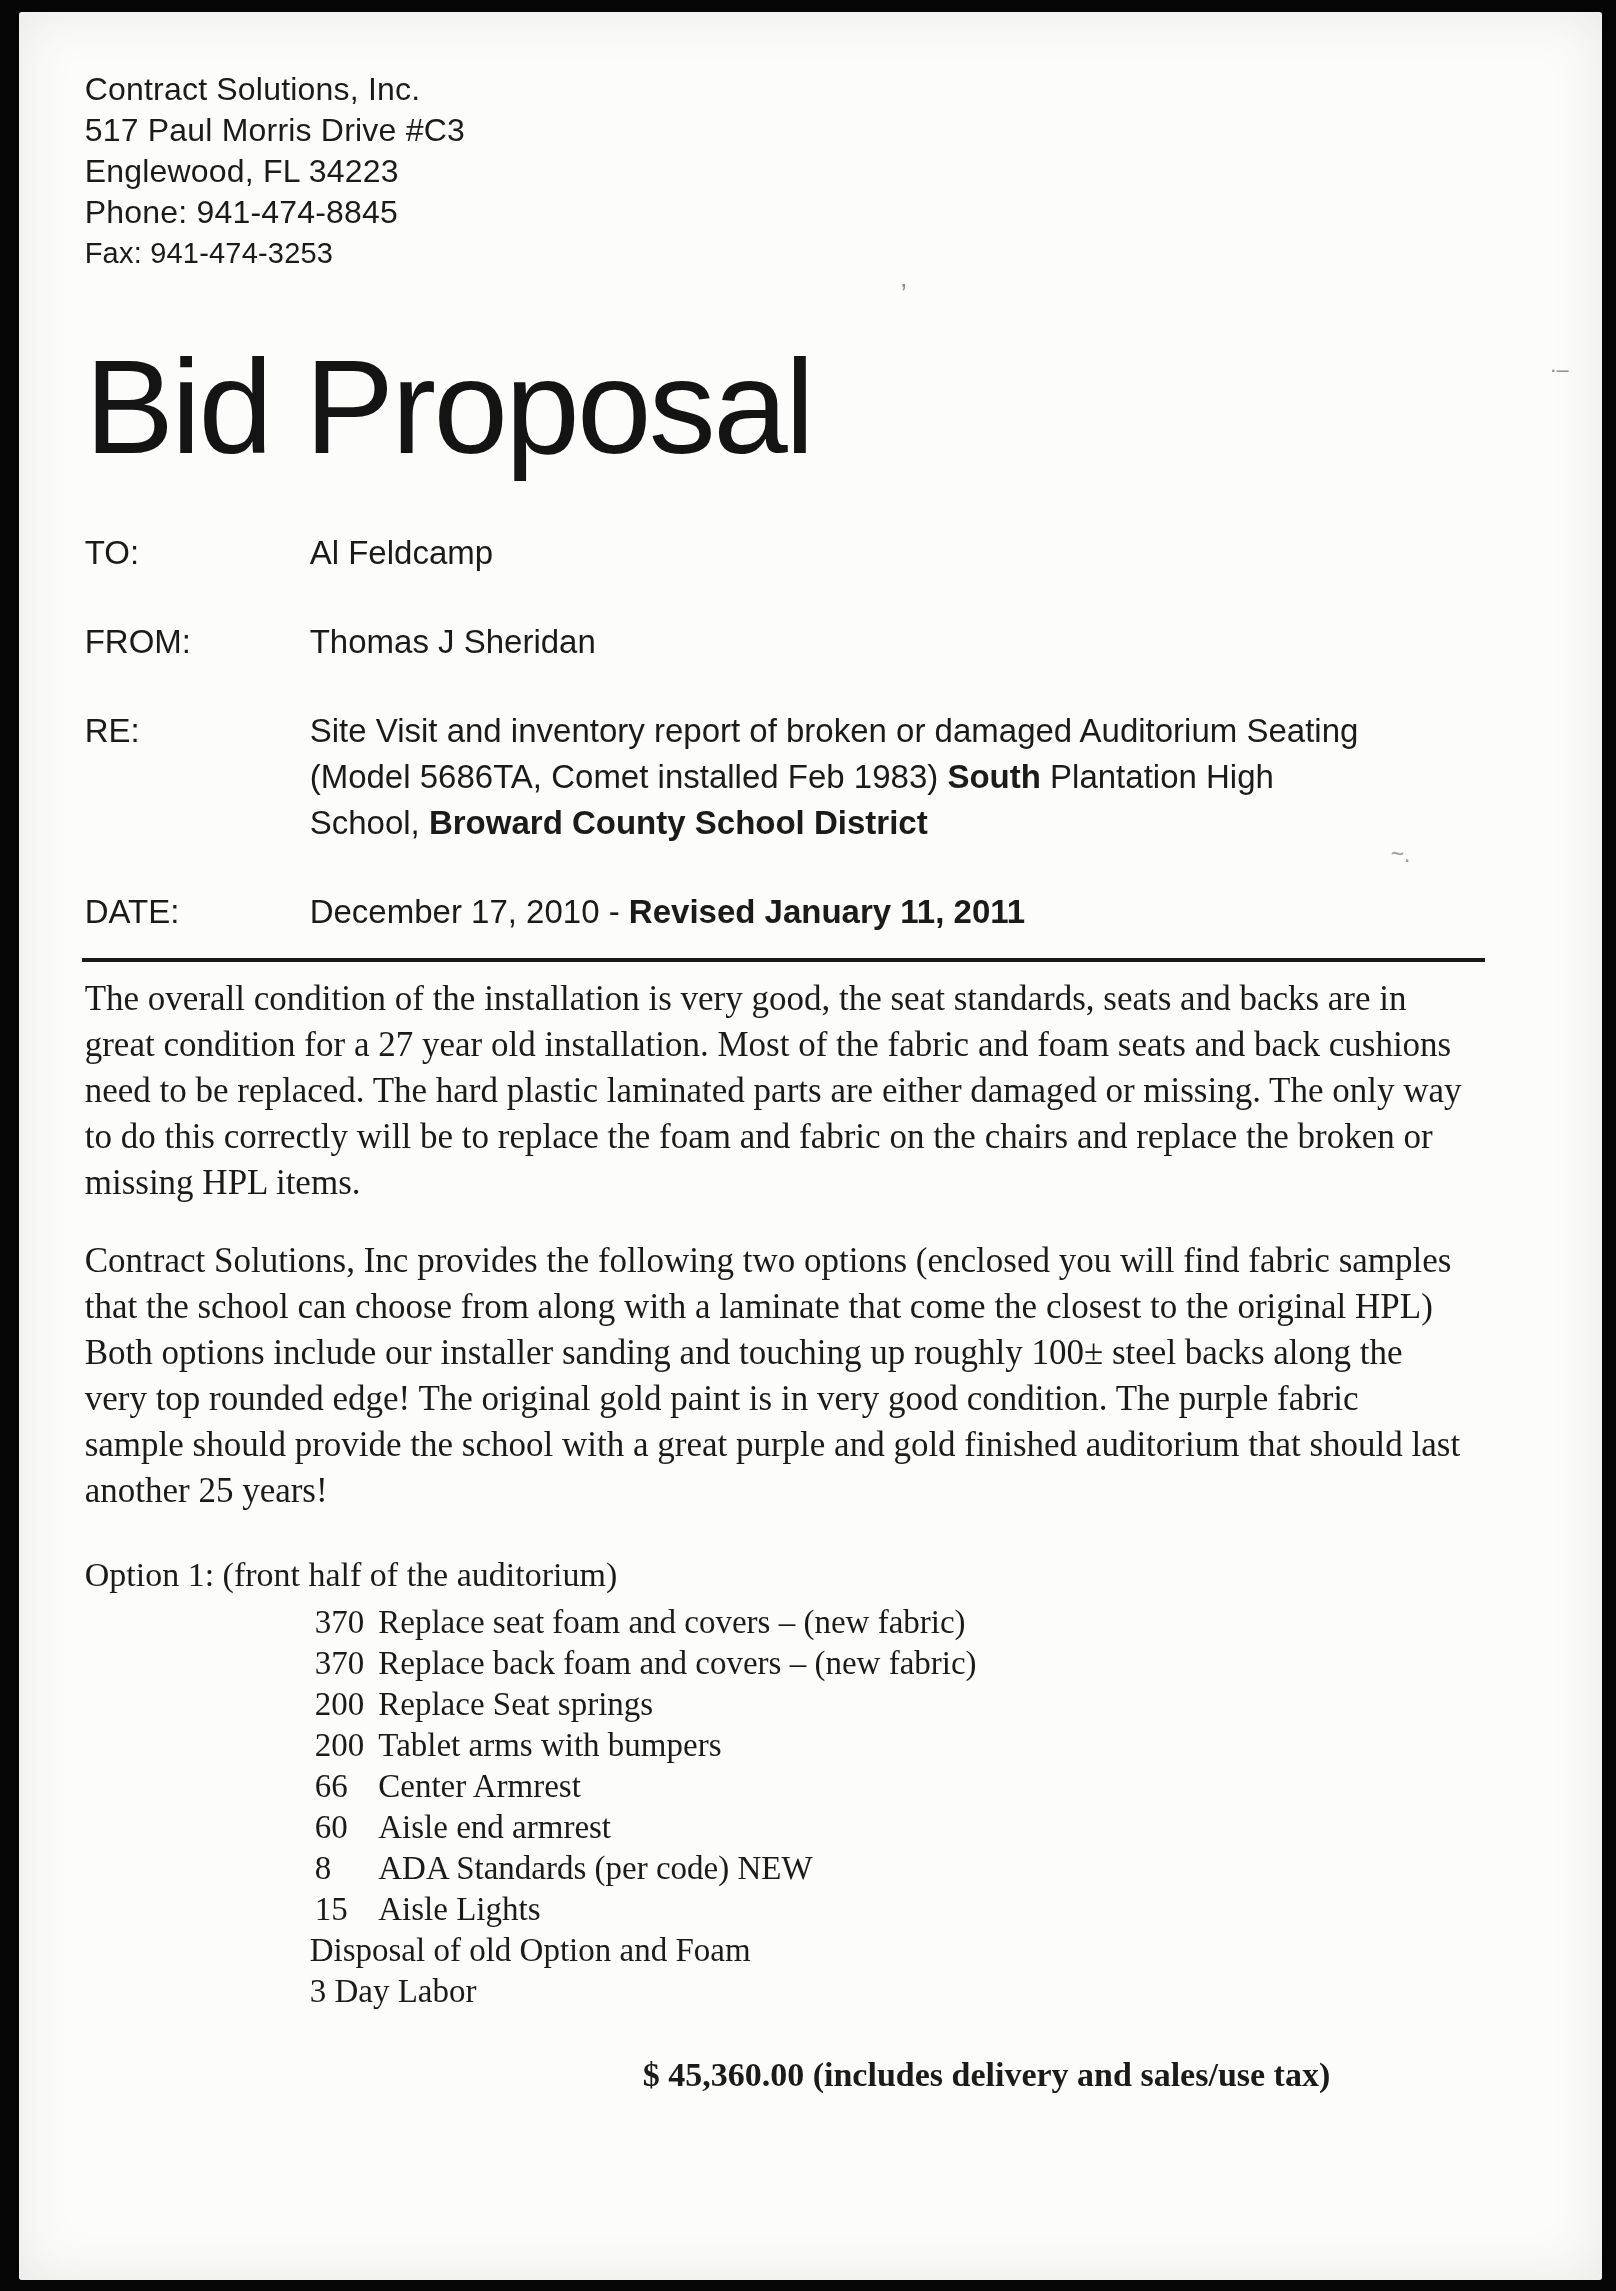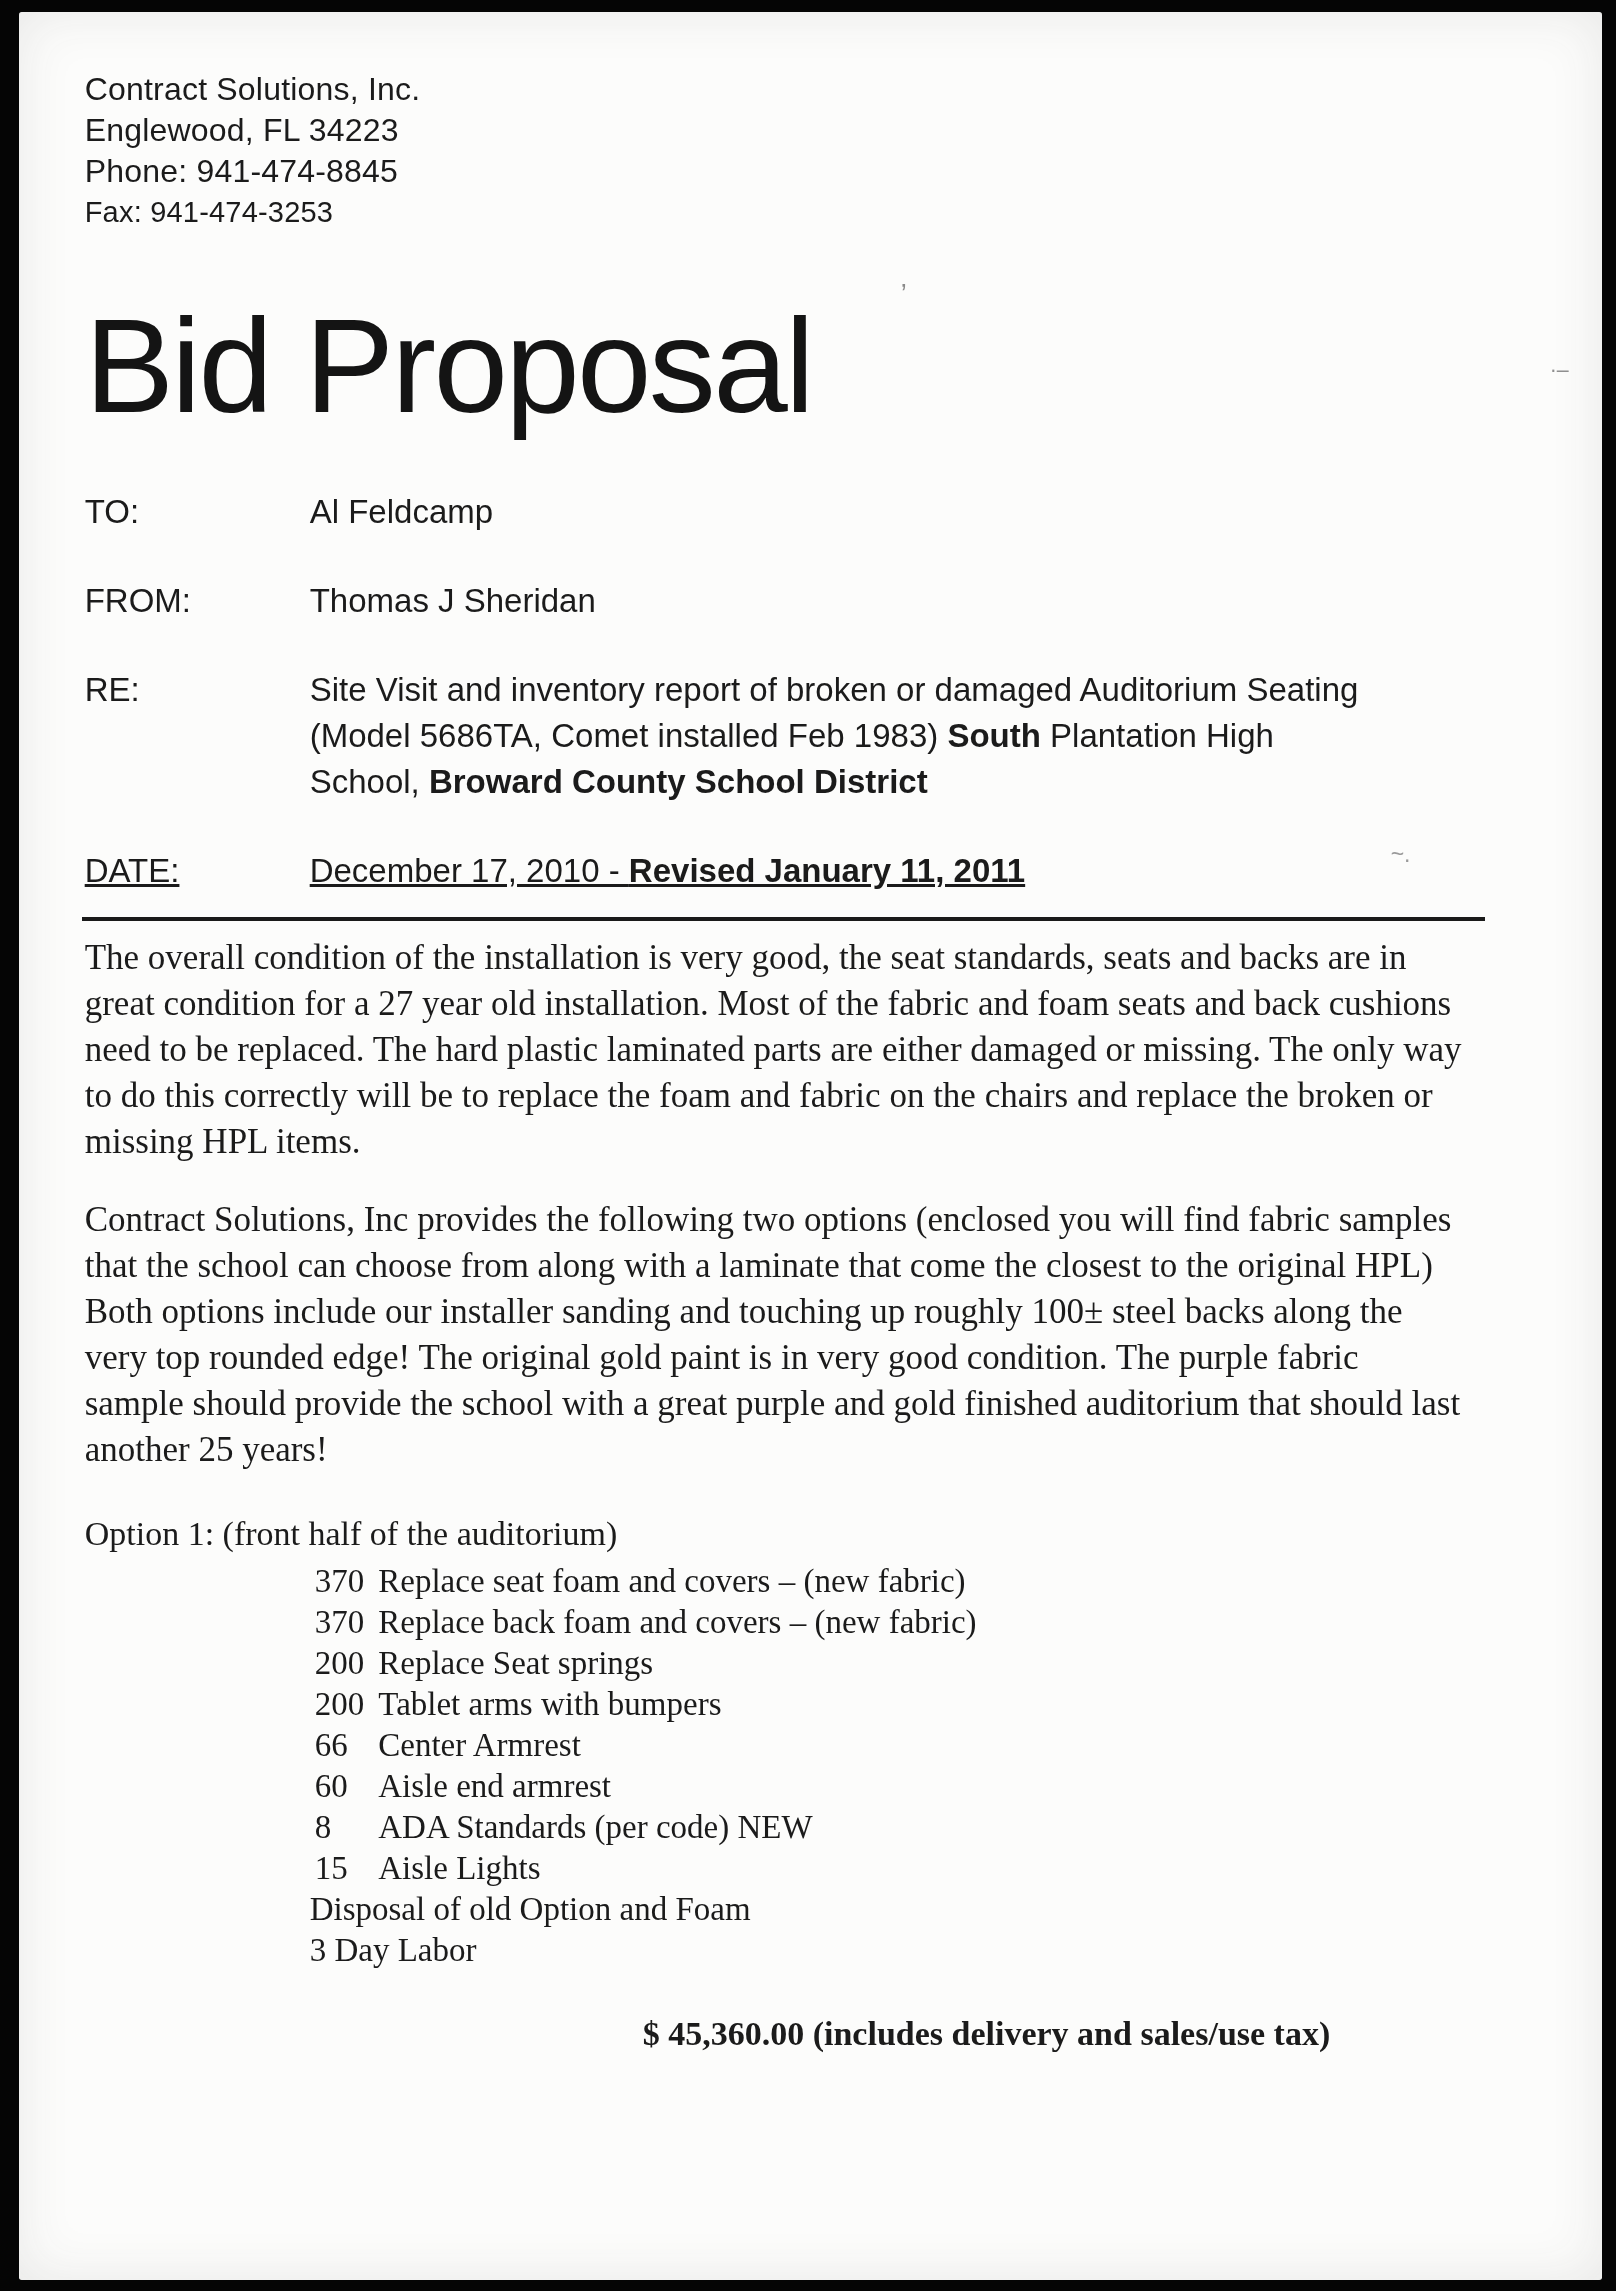--- a/index.html
+++ b/index.html
@@ -48,21 +48,21 @@
     display: flex;
     font-size: 33px;
     line-height: 46px;
     margin-bottom: 43px;
   }
   .memo-label {
     width: 225px;
     flex: 0 0 225px;
   }
   .memo-value { max-width: 1230px; }
-  .date-row { margin-top: 19.6px; margin-bottom: 9px; text-decoration: underline; }
+  .date-row { margin-top: 19.6px; margin-bottom: 9px; }
   .b { font-weight: 700; }
   .rule {
     margin: 23px 0 0 -2.7px;
     width: 1403px;
     height: 4.5px;
     background: #1a1a1a;
   }
   .serif { font-family: "Liberation Serif", "DejaVu Serif", serif; }
   .para {
     margin: 14.3px 0 0 0;
@@ -112,20 +112,21 @@
   .artifact-3 { top: 346px; left: 1531px; font-size: 21.4px; color: #8f8f8f; }
 </style>
 </head>
 <body>
 
 <div class="scan">
   <div class="page">
 
     <div class="letterhead">
       <div>Contract Solutions, Inc.</div>
+      <div>517 Paul Morris Drive #C3</div>
       <div>Englewood, FL 34223</div>
       <div>Phone: 941-474-8845</div>
       <div class="fax-size">Fax: 941-474-3253</div>
     </div>
 
     <h1 class="title">Bid Proposal</h1>
 
     <div class="memo">
 
       <div class="memo-row">

